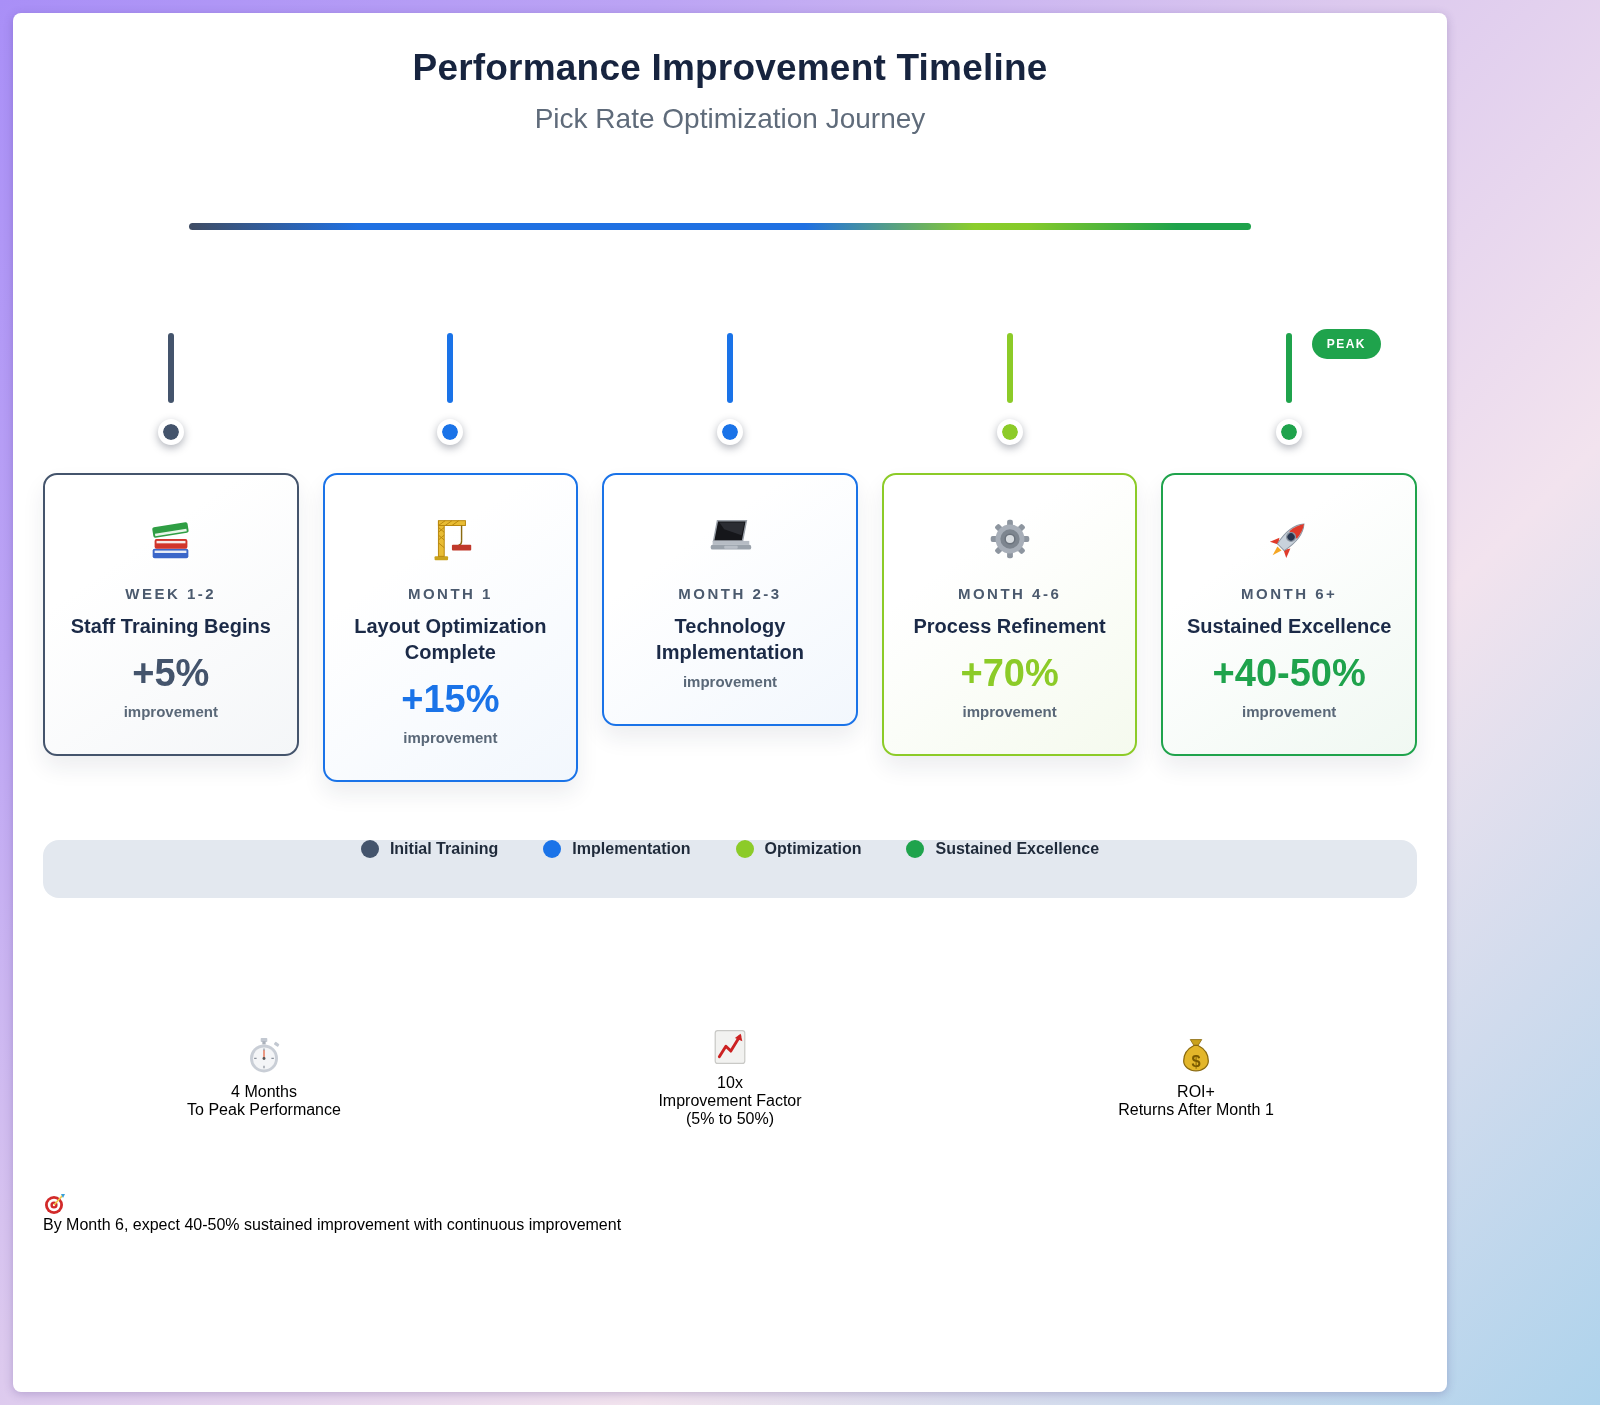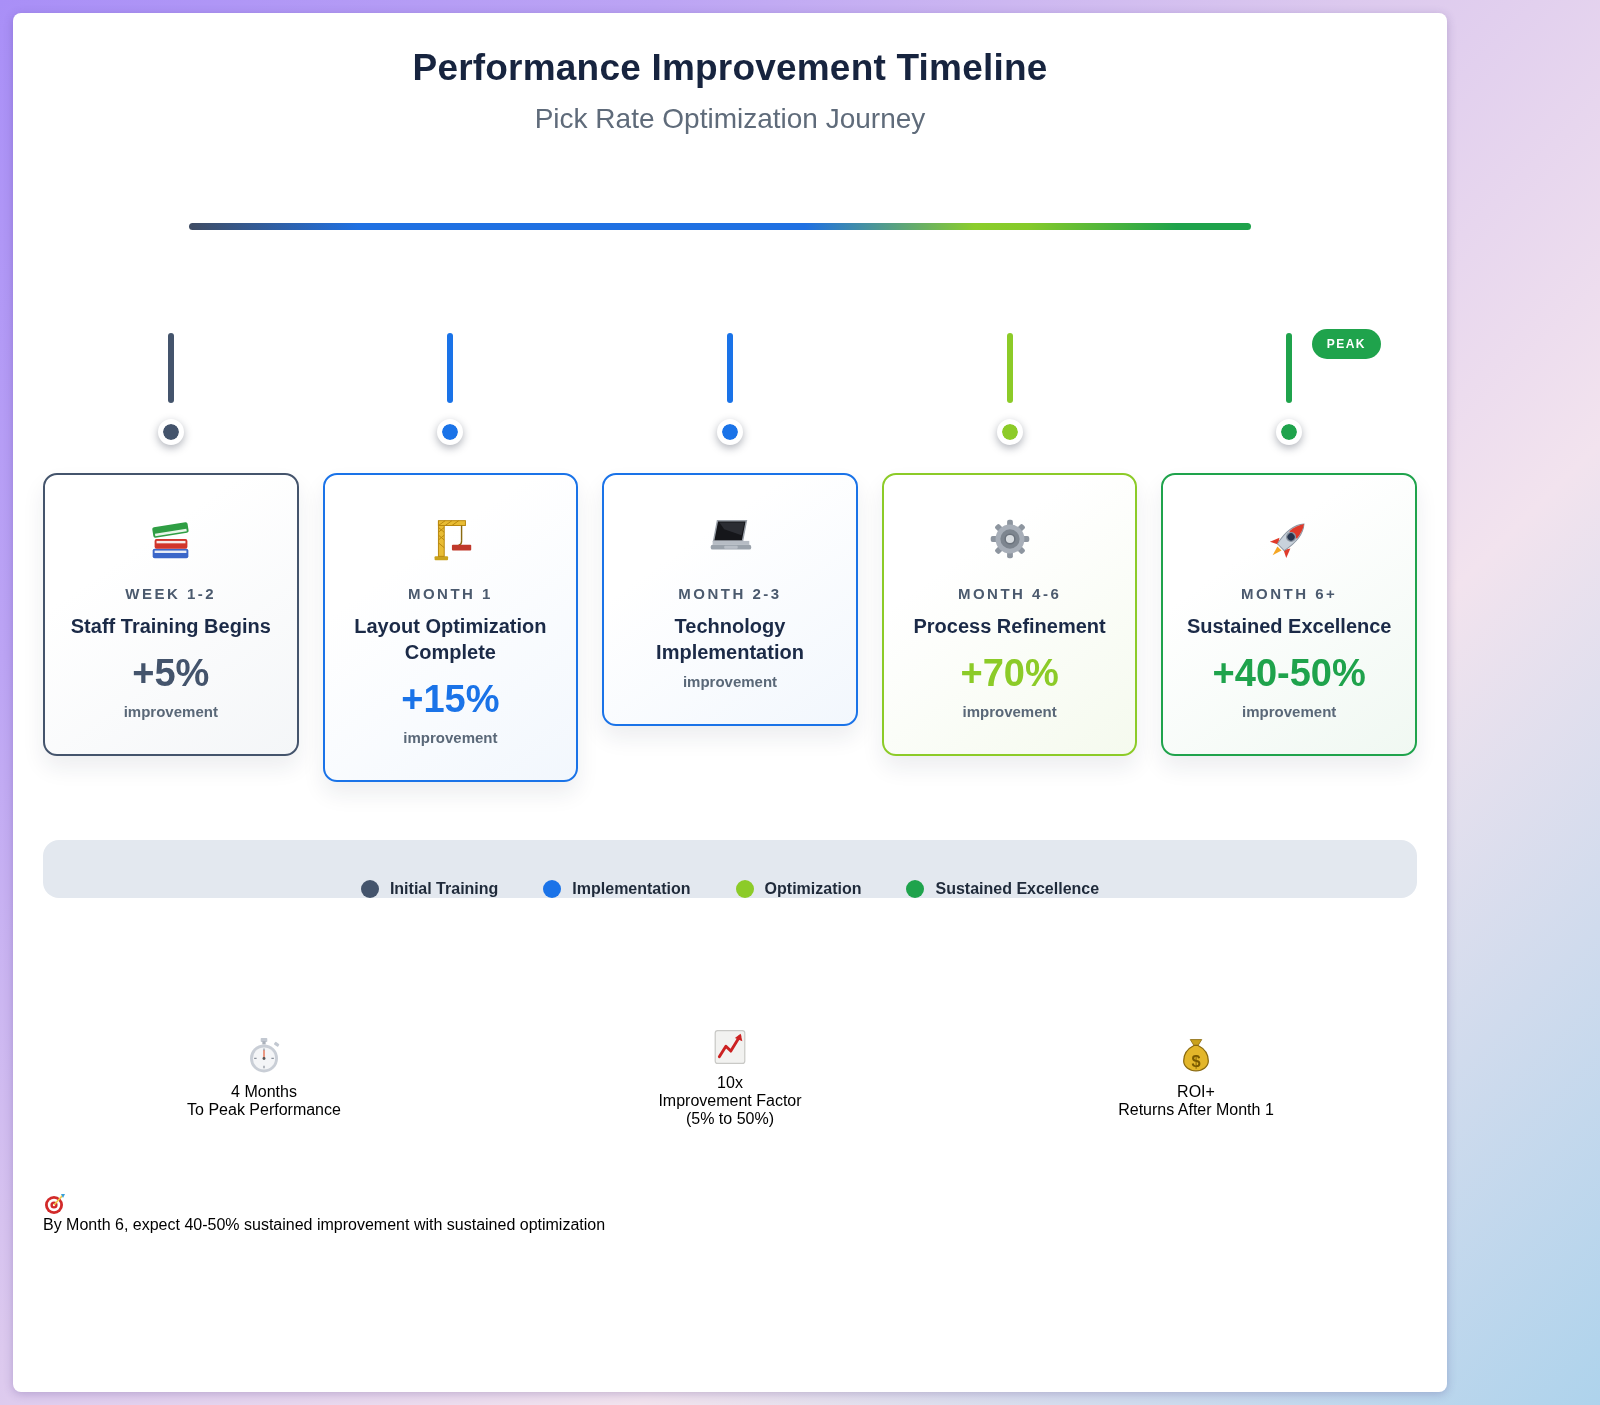--- a/index.html
+++ b/index.html
@@ -46,21 +46,21 @@
   .card .value { margin-top:13px; font-size:38px; font-weight:800; color:var(--accent); }
   .card .unit { margin-top:8px; font-size:15px; font-weight:600; color:#5a6878; }
   .stage-slate { --accent:#44546c; --cardbg:linear-gradient(145deg,#ffffff 30%,#f4f6f8 100%); }
   .stage-blue  { --accent:#1a73e8; --cardbg:linear-gradient(145deg,#ffffff 30%,#f2f7fd 100%); }
   .stage-lime  { --accent:#8ccb28; --cardbg:linear-gradient(145deg,#ffffff 30%,#f5faee 100%); }
   .stage-green { --accent:#1fa34c; --cardbg:linear-gradient(145deg,#ffffff 30%,#f0f8f2 100%); }
 
   
   .legend {
     margin-top:58px; height:58px; border-radius:16px; background:#e3e8ef;
-    display:flex; align-items:flex-end; justify-content:center; gap:45px;
+    display:flex; align-items:flex-start; justify-content:center; gap:45px;
   }
   .litem { display:flex; align-items:center; gap:11px; }
   .ldot { width:18px; height:18px; border-radius:50%; }
   .llabel { font-size:16px; font-weight:700; color:#1f2a3a; }
 
   
   .stats { margin-top:62px; display:grid; grid-template-columns:repeat(3,1fr); gap:24px; }
   .stat {
     position:relative; overflow:hidden; height:232px; border-radius:18px;
     display:flex; flex-direction:column; align-items:center; justify-content:center; text-align:center;
@@ -301,16 +301,16 @@
         <circle cx="11" cy="13" r="9" fill="#d22a2a"></circle>
         <circle cx="11" cy="13" r="6.2" fill="#ffffff"></circle>
         <circle cx="11" cy="13" r="3.6" fill="#d22a2a"></circle>
         <circle cx="11" cy="13" r="1.2" fill="#ffffff"></circle>
         <line x1="11" y1="13" x2="20" y2="3" stroke="#f0c94a" stroke-width="1.6"></line>
         <polygon points="18,2 22,2 20,6" fill="#3aa0d8"></polygon>
       </svg>
     </span>
     <span class="c-white">By Month 6, expect</span>
     <span class="c-navy">40-50% sustained improvement</span>
-    <span class="c-white">with sustained optimization</span>
+    <span class="c-white">with continuous improvement</span>
   </div>
 
 </div>
 
 </body></html>

